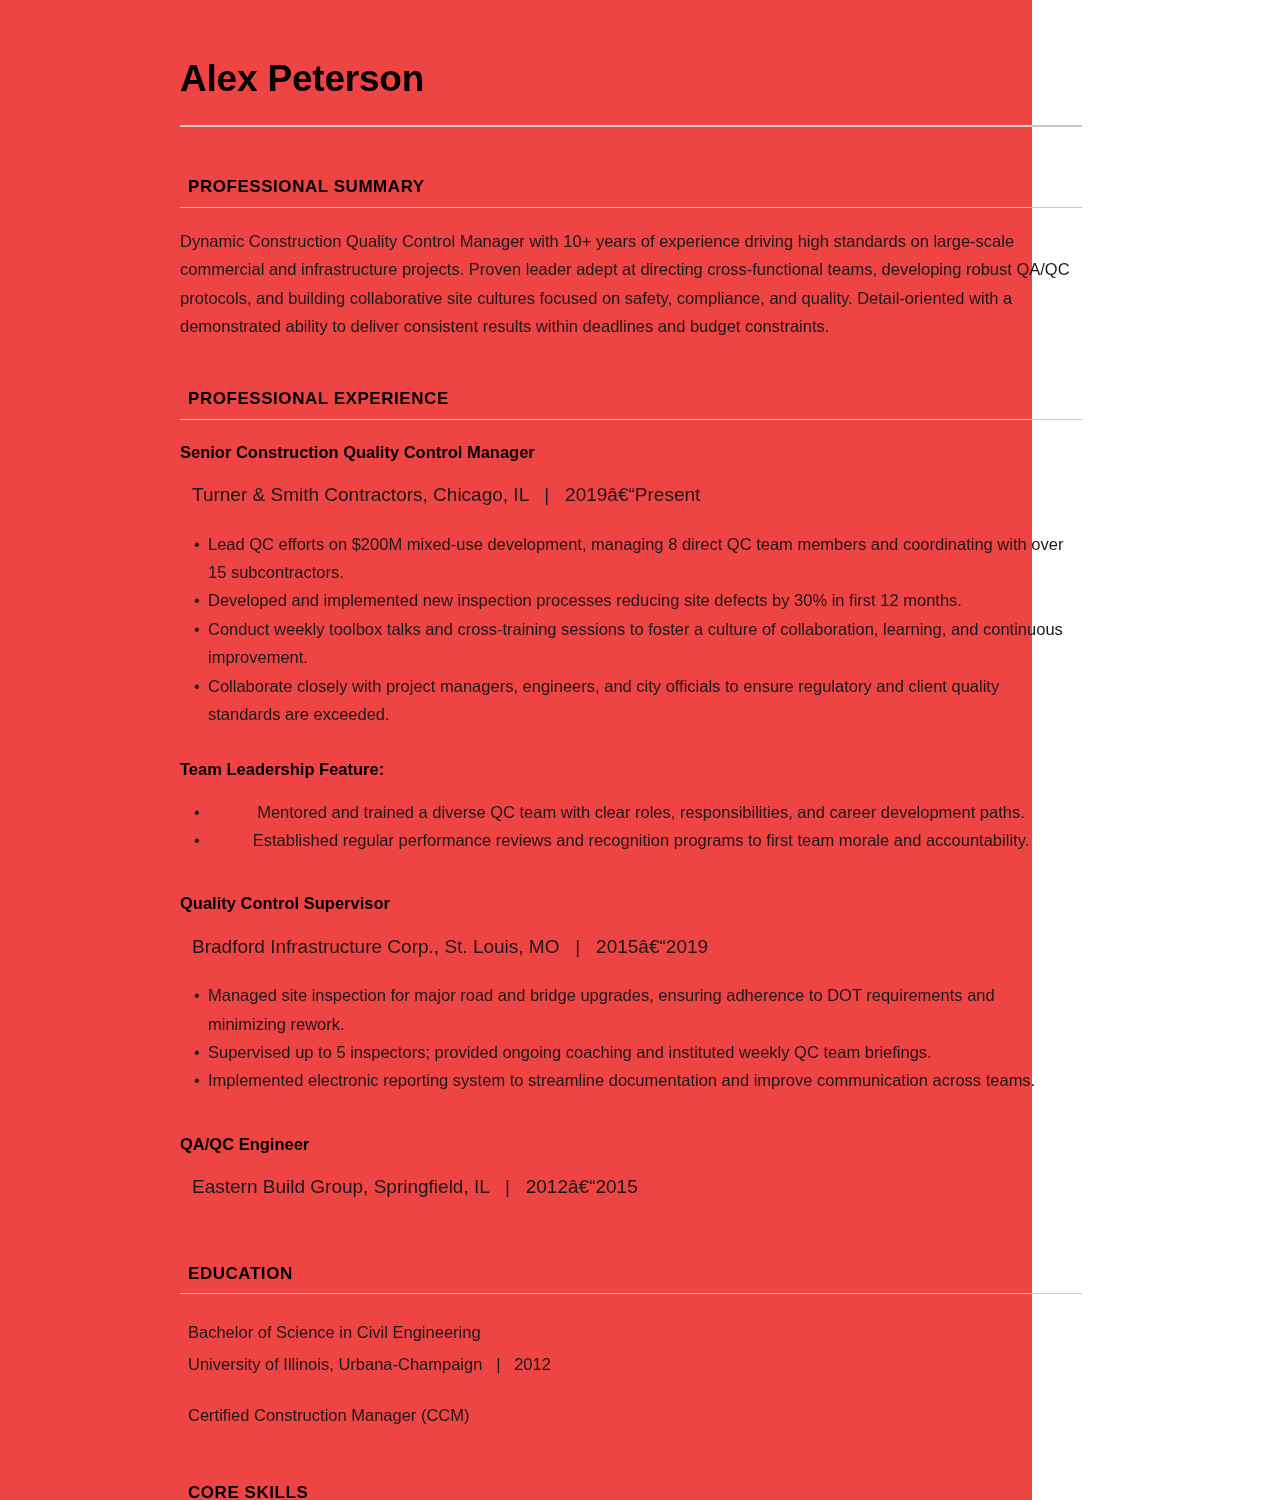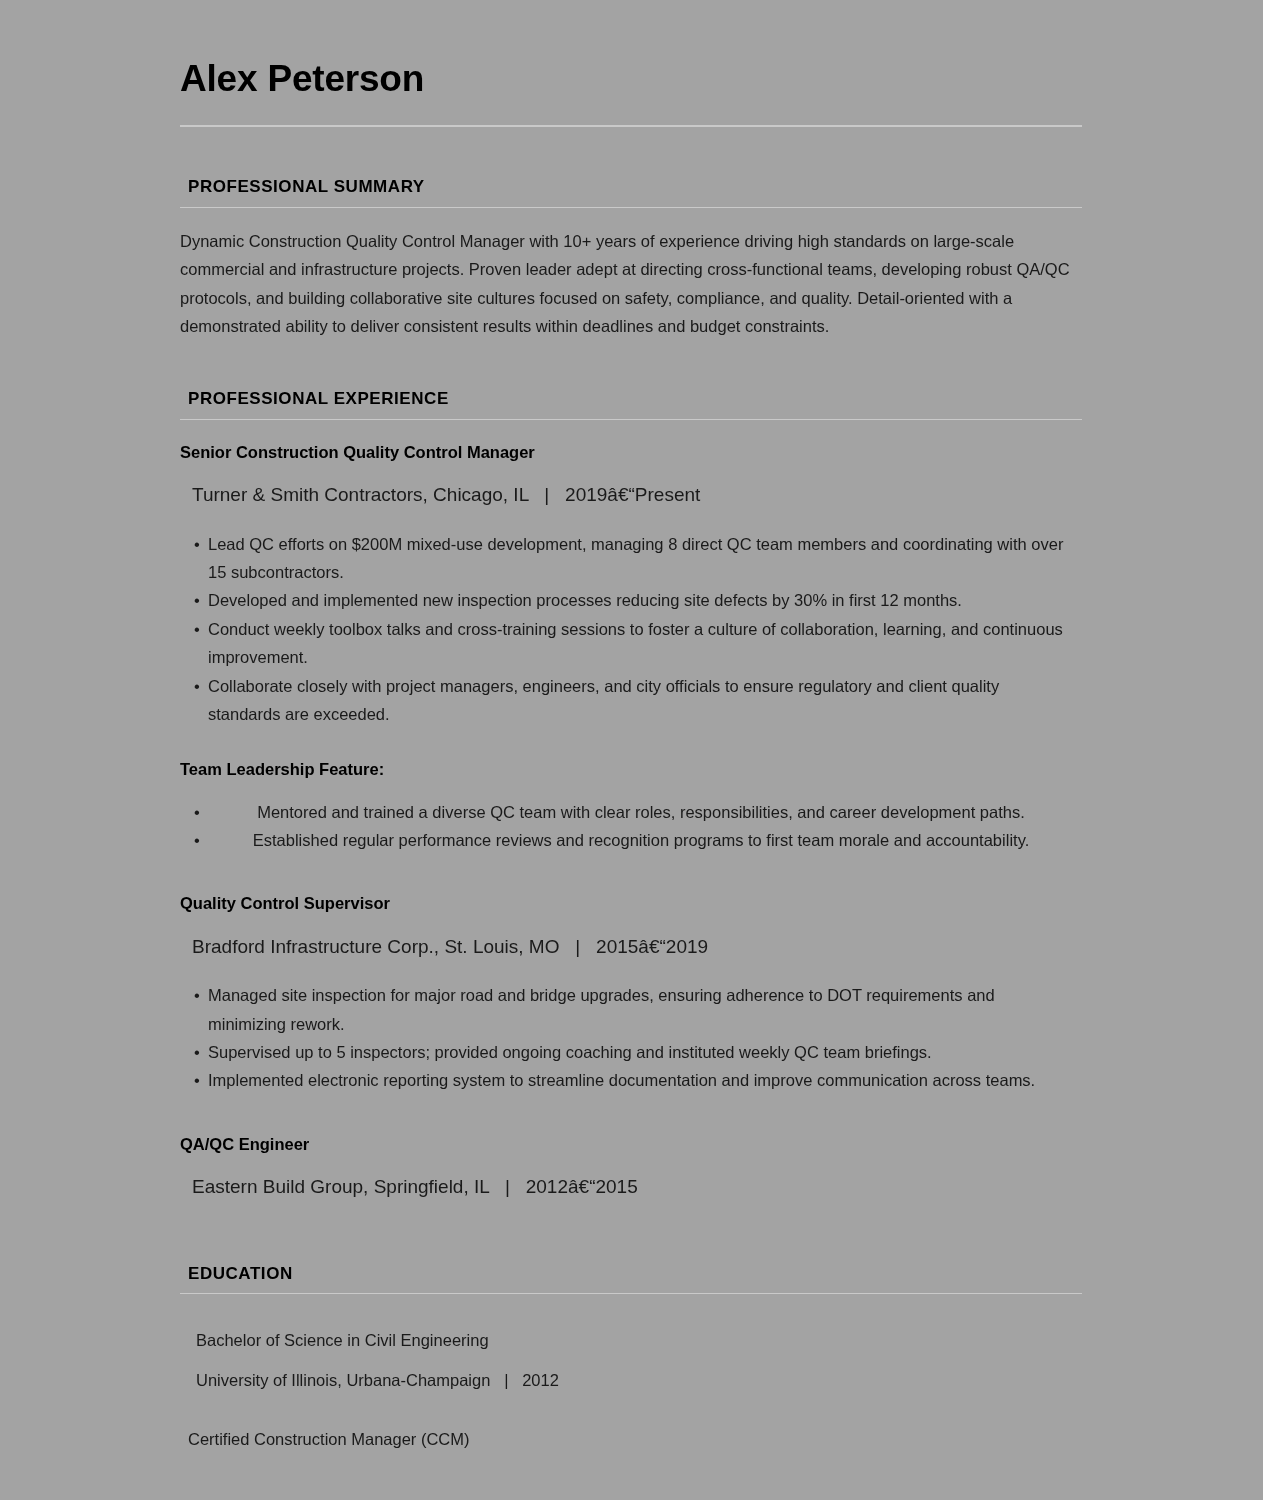--- a/index.html
+++ b/index.html
@@ -8,23 +8,23 @@
     background: #ffffff;
   }
   body {
     width: 1263px;
     min-height: 1500px;
     font-family: "Liberation Sans", sans-serif;
     color: #1a1a1a;
     -webkit-font-smoothing: antialiased;
   }
   .page {
-    width: 1263px;
+    width: 1032px;
     min-height: 1500px;
-    background: #a3a3a3;
+    background: #ef4444;
     box-sizing: border-box;
     padding: 14px;
     position: relative;
   }
   .content {
     position: absolute;
     left: 180px;
     top: 0;
     width: 902px;
   }
@@ -142,21 +142,21 @@
     line-height: 1.72;
     color: #1a1a1a;
   }
 
   
   .edu-block { padding-top: 18px; }
   .edu-line {
     font-size: 16.5px;
     line-height: 1.48;
     color: #1a1a1a;
-    margin: 16px;
+    margin: 8px;
     white-space: pre;
   }
   .edu-cert {
     font-size: 16.5px;
     line-height: 1.48;
     color: #1a1a1a;
     margin: 8px;
     padding-top: 18px;
   }
 

